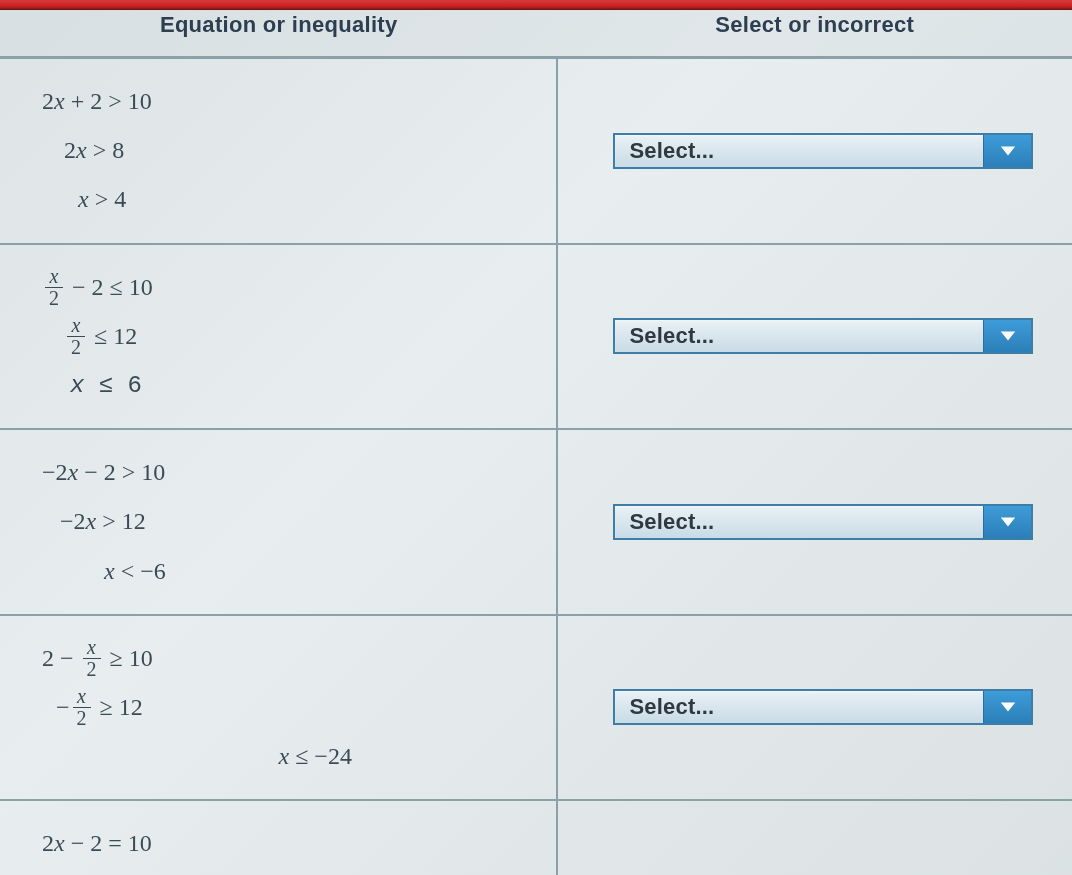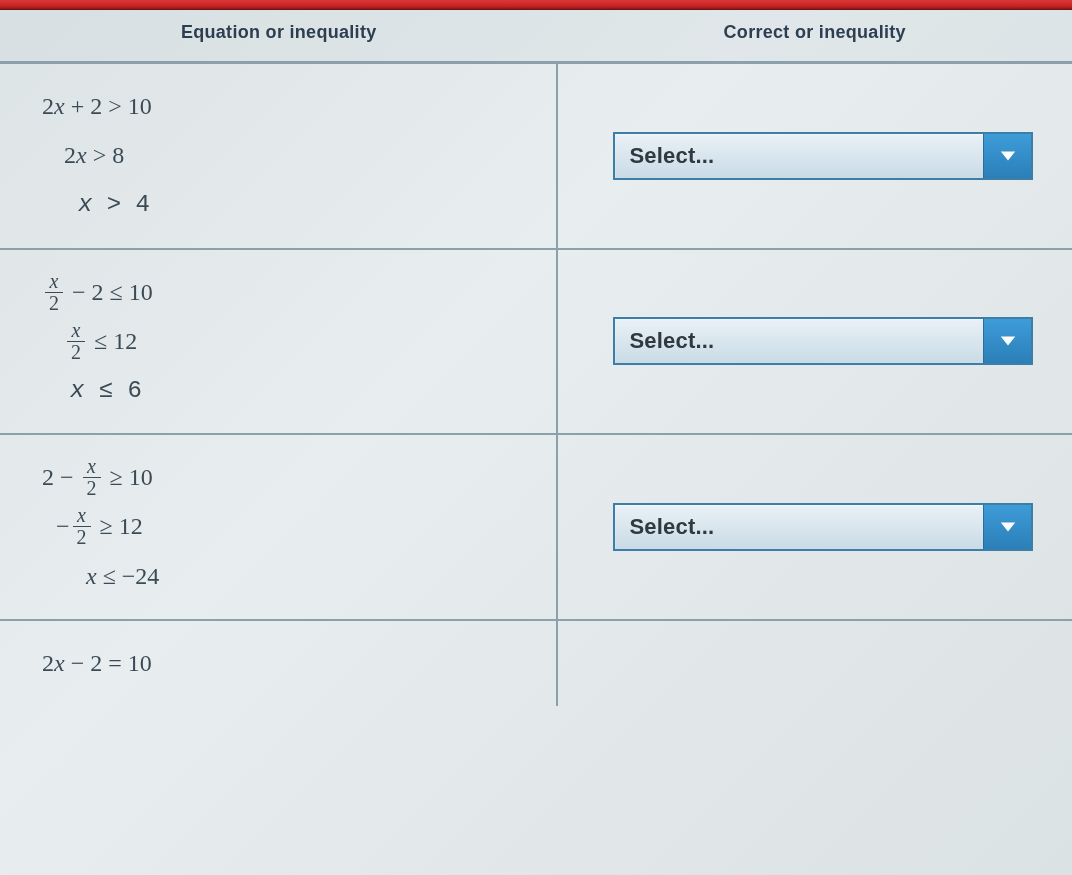--- a/index.html
+++ b/index.html
@@ -23,24 +23,24 @@
     position: relative;
   }
   table.worksheet {
     width: 100%;
     border-collapse: collapse;
     table-layout: fixed;
   }
   table.worksheet col.left { width: 52%; }
   table.worksheet col.right { width: 48%; }
   thead th {
-    font-size: 18px;
+    font-size: 22px;
     font-weight: bold;
     color: #2c3e50;
-    padding: 12px 10px 18px;
+    padding: 2px 10px 18px;
     text-align: center;
     border-bottom: 3px solid #8aa0ab;
     background: rgba(200,210,215,0.25);
     letter-spacing: 0.3px;
   }
   td {
     vertical-align: middle;
     border-bottom: 2px solid #8aa0ab;
     padding: 18px 12px;
   }
@@ -66,21 +66,21 @@
     transform: translateY(-2px);
   }
   .frac .num { display: block; padding: 0 4px; border-bottom: 1.5px solid #3b4b56; }
   .frac .den { display: block; padding: 0 4px; }
   .ital { font-style: italic; }
 
   .select-box {
     display: flex;
     align-items: stretch;
     width: 420px;
-    height: 48px;
+    height: 36px;
     border: 2px solid #3d7ea8;
     background: linear-gradient(to bottom, #e9f1f6 0%, #c9dbe6 100%);
     cursor: pointer;
     box-shadow: inset 0 1px 2px rgba(255,255,255,0.5);
   }
   .select-box .label {
     flex: 1;
     display: flex;
     align-items: center;
     padding-left: 14px;
@@ -106,31 +106,31 @@
 <div class="top-bar"></div>
 <div class="screen">
   <table class="worksheet">
     <colgroup>
         <col class="left">
         <col class="right">
       </colgroup>
     <thead>
       <tr>
         <th>Equation or inequality</th>
-        <th>Correct or inequality</th>
+        <th>Select or incorrect</th>
       </tr>
     </thead>
     <tbody>
 
       <tr>
         <td class="eq-cell">
           <div class="eq-block">
             <div class="eq-line">2<span class="ital">x</span> + 2 &gt; 10</div>
             <div class="eq-line" style="padding-left:22px;">2<span class="ital">x</span> &gt; 8</div>
-            <div class="eq-line" style="padding-left:36px;font-family:Liberation Mono, monospace;"><span class="ital">x</span> &gt; 4</div>
+            <div class="eq-line" style="padding-left:36px;"><span class="ital">x</span> &gt; 4</div>
           </div>
         </td>
         <td class="answer-cell">
           <div class="select-box">
             <div class="label">Select...</div>
             <div class="arrow-btn">
               <svg viewBox="0 0 20 14">
                   <polygon points="2,2 18,2 10,12"></polygon>
                 </svg>
             </div>
@@ -157,31 +157,50 @@
             <div class="label">Select...</div>
             <div class="arrow-btn">
               <svg viewBox="0 0 20 14">
                   <polygon points="2,2 18,2 10,12"></polygon>
                 </svg>
             </div>
           </div>
         </td>
       </tr>
 
+      <tr>
+        <td class="eq-cell">
+          <div class="eq-block">
+            <div class="eq-line">−2<span class="ital">x</span> − 2 &gt; 10</div>
+            <div class="eq-line" style="padding-left:18px;">−2<span class="ital">x</span> &gt; 12</div>
+            <div class="eq-line" style="padding-left:62px;"><span class="ital">x</span> &lt; −6</div>
+          </div>
+        </td>
+        <td class="answer-cell">
+          <div class="select-box">
+            <div class="label">Select...</div>
+            <div class="arrow-btn">
+              <svg viewBox="0 0 20 14">
+                  <polygon points="2,2 18,2 10,12"></polygon>
+                </svg>
+            </div>
+          </div>
+        </td>
+      </tr>
 
       <tr>
         <td class="eq-cell">
           <div class="eq-block">
             <div class="eq-line">
               2 − <span class="frac"><span class="num"><span class="ital">x</span></span><span class="den">2</span></span> ≥ 10
             </div>
             <div class="eq-line" style="padding-left:14px;">
               −<span class="frac"><span class="num"><span class="ital">x</span></span><span class="den">2</span></span> ≥ 12
             </div>
-            <div class="eq-line" style="padding-left:44px;">
+            <div class="eq-line" style="padding-left:44px;text-align:center;">
               <span class="ital">x</span> ≤ −24
             </div>
           </div>
         </td>
         <td class="answer-cell">
           <div class="select-box">
             <div class="label">Select...</div>
             <div class="arrow-btn">
               <svg viewBox="0 0 20 14">
                   <polygon points="2,2 18,2 10,12"></polygon>

